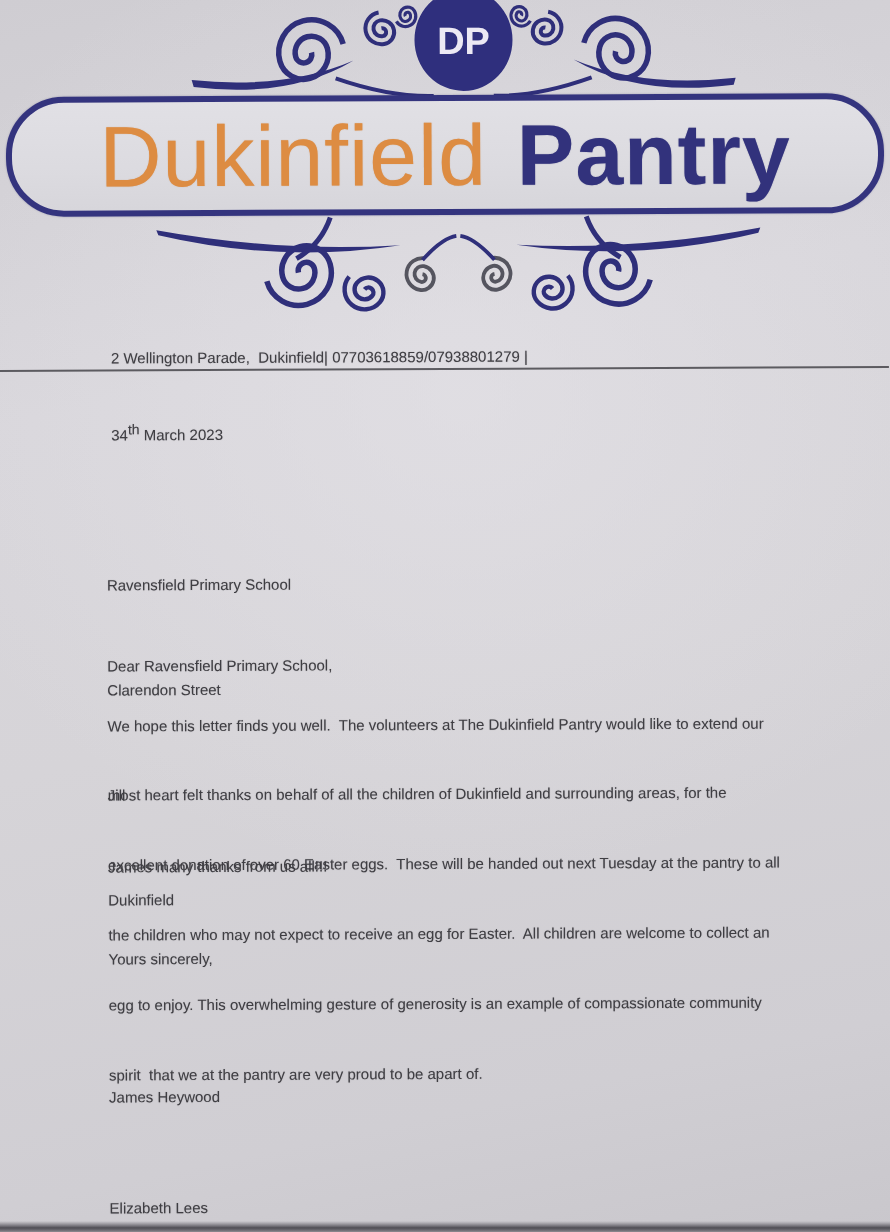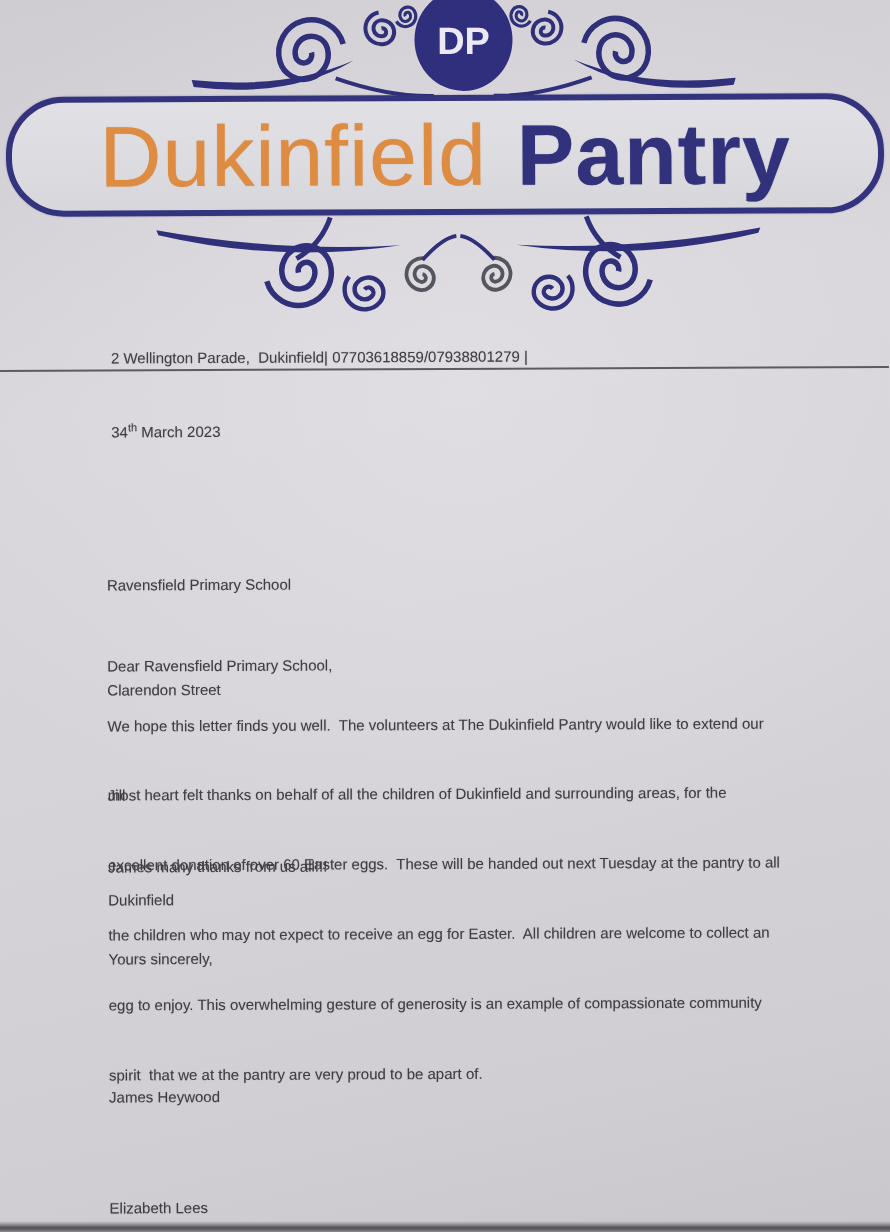--- a/index.html
+++ b/index.html
@@ -21,21 +21,21 @@
     border:6px solid #34347e;border-radius:58px;
     background:linear-gradient(180deg,#e1e0e5 0%,#dcdbe0 60%,#d7d6db 100%);
     display:flex;align-items:center;justify-content:center;gap:30px;
     box-shadow:0 0 2px rgba(40,40,90,.35);
   }
   .brand-left{font-size:86px;line-height:1;color:#dd8c42;letter-spacing:1px;text-shadow:0 0 1px rgba(200,120,50,.5);}
   .brand-right{font-size:86px;line-height:1;color:#32327c;font-weight:bold;letter-spacing:1px;text-shadow:0 0 1px rgba(45,45,110,.5);}
   .contact-wrap{position:absolute;left:0;right:0;top:344px;border-bottom:2px solid #5c5b60;}
   .contact-text{padding:4px 0 3px 112px;font-size:15px;color:#403f44;text-shadow:0 0 1px rgba(63,62,67,.35);white-space:pre-wrap;}
   .date-line{left:112px;top:420px;}
-  sup.ord{font-size:11px;text-align:center;}
+  sup.ord{font-size:14px;text-align:center;}
   .recipient{left:107px;top:496px;line-height:35px;}
   .salutation{left:107px;top:656px;}
   .body-block{left:107px;top:666px;width:748px;line-height:23.3px;}
   .thanks{left:107px;top:857px;}
   .closing{left:107px;top:930px;margin-top:19px;}
   .sigs{left:107px;top:1003px;line-height:37px;}
   .photo-edge{
     position:absolute;left:0;right:0;bottom:0;height:11px;
     background:linear-gradient(180deg, rgba(185,183,188,0) 0%, #aeacb2 18%, #807e85 40%, #504e55 62%, #6b6970 82%, #8f8d93 100%);
   }

